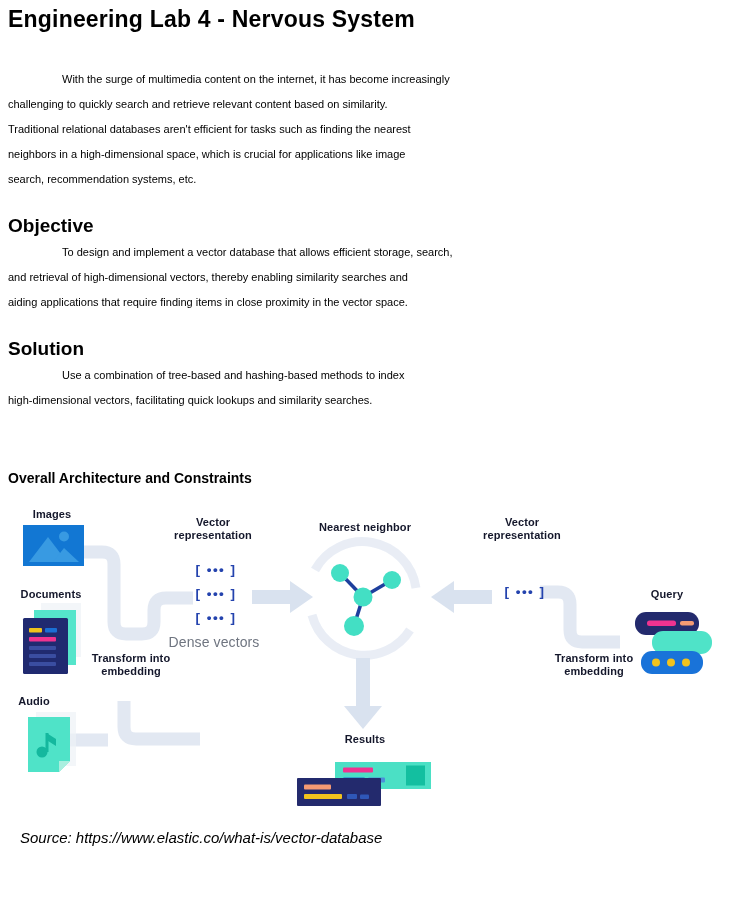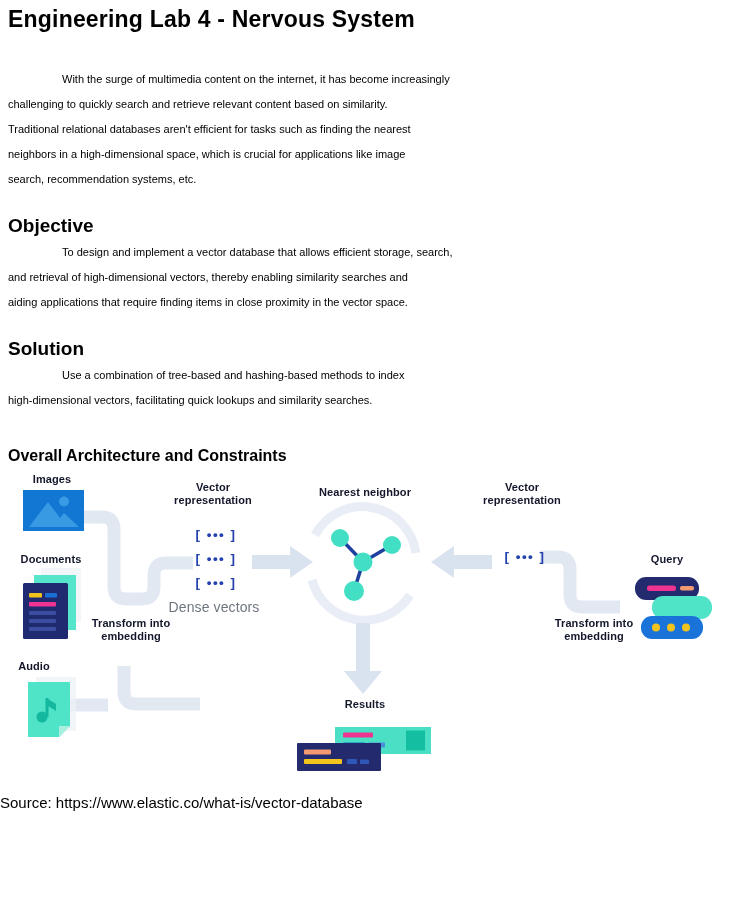--- a/index.html
+++ b/index.html
@@ -7,42 +7,42 @@
   body { font-family: "Liberation Sans", sans-serif; color: #000; overflow: hidden; }
 
   .doc { padding: 6px 20px 0 8px; }
 
   .title { font-size: 23px; font-weight: 700; letter-spacing: 0.2px; margin: 0 0 34px; }
   .sec-heading { font-size: 19px; font-weight: 700; margin: 0 0 3px; }
   .para {
     font-size: 11px; line-height: 25px; margin: 0 0 23px;
     white-space: pre-line; text-indent: 54px; max-width: 712px;
   }
-  .arch-heading { font-size: 16px; font-weight: 700; margin: 34px 0 0; }
+  .arch-heading { font-size: 14px; font-weight: 700; margin: 57px 0 0; }
 
-  .diagram { position: relative; width: 750px; height: 325px; }
+  .diagram { position: relative; width: 750px; height: 325px; margin-top: 14px; }
   .diagram svg.layer { position: absolute; left: 0; top: 0; }
 
   .dlabel {
     position: absolute; font-size: 11px; font-weight: 700; color: #14172b;
     text-align: center; line-height: 13px; white-space: pre-line; letter-spacing: 0.1px;
   }
   .dlabel.gray { color: #6f7580; font-weight: 400; font-size: 14px; }
 
   .vec-col { position: absolute; left: 190px; top: 58px; width: 52px; text-align: center; }
   .vec-row {
     color: #2443ae; font-weight: 700; font-size: 13.5px; line-height: 24px;
     letter-spacing: 1.5px; white-space: nowrap;
   }
   .vec-single {
     position: absolute; left: 502px; top: 84px; width: 46px; text-align: center;
     color: #2443ae; font-weight: 700; font-size: 13.5px; letter-spacing: 1.5px; white-space: nowrap;
   }
 
-  .source { font-size: 15px; margin: 4px 0 0 0; }
+  .source { font-size: 15px; font-style: italic; margin: 4px 0 0 20px; }
 </style>
 </head>
 <body>
 
 <div class="doc">
 
   <h1 class="title">Engineering Lab 4 - Nervous System</h1>
 
   <p class="para">With the surge of multimedia content on the internet, it has become increasingly
 challenging to quickly search and retrieve relevant content based on similarity.

